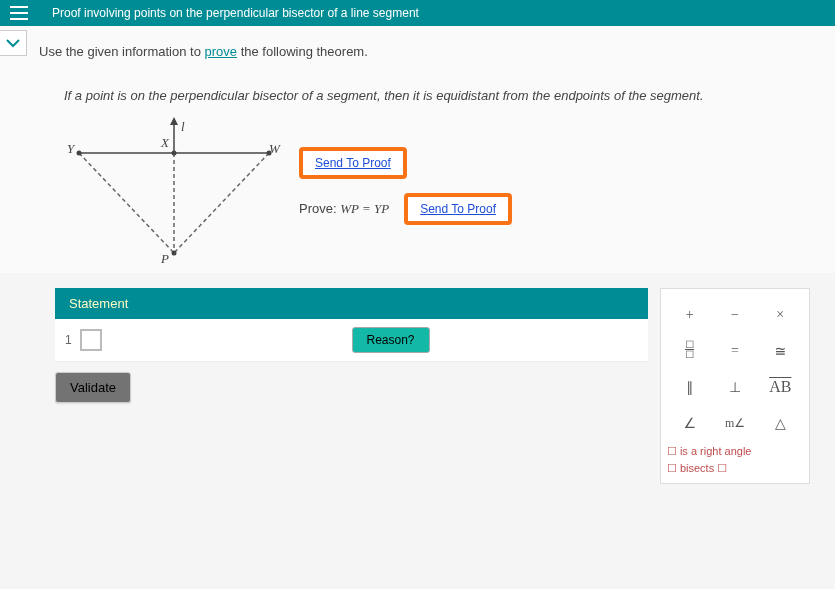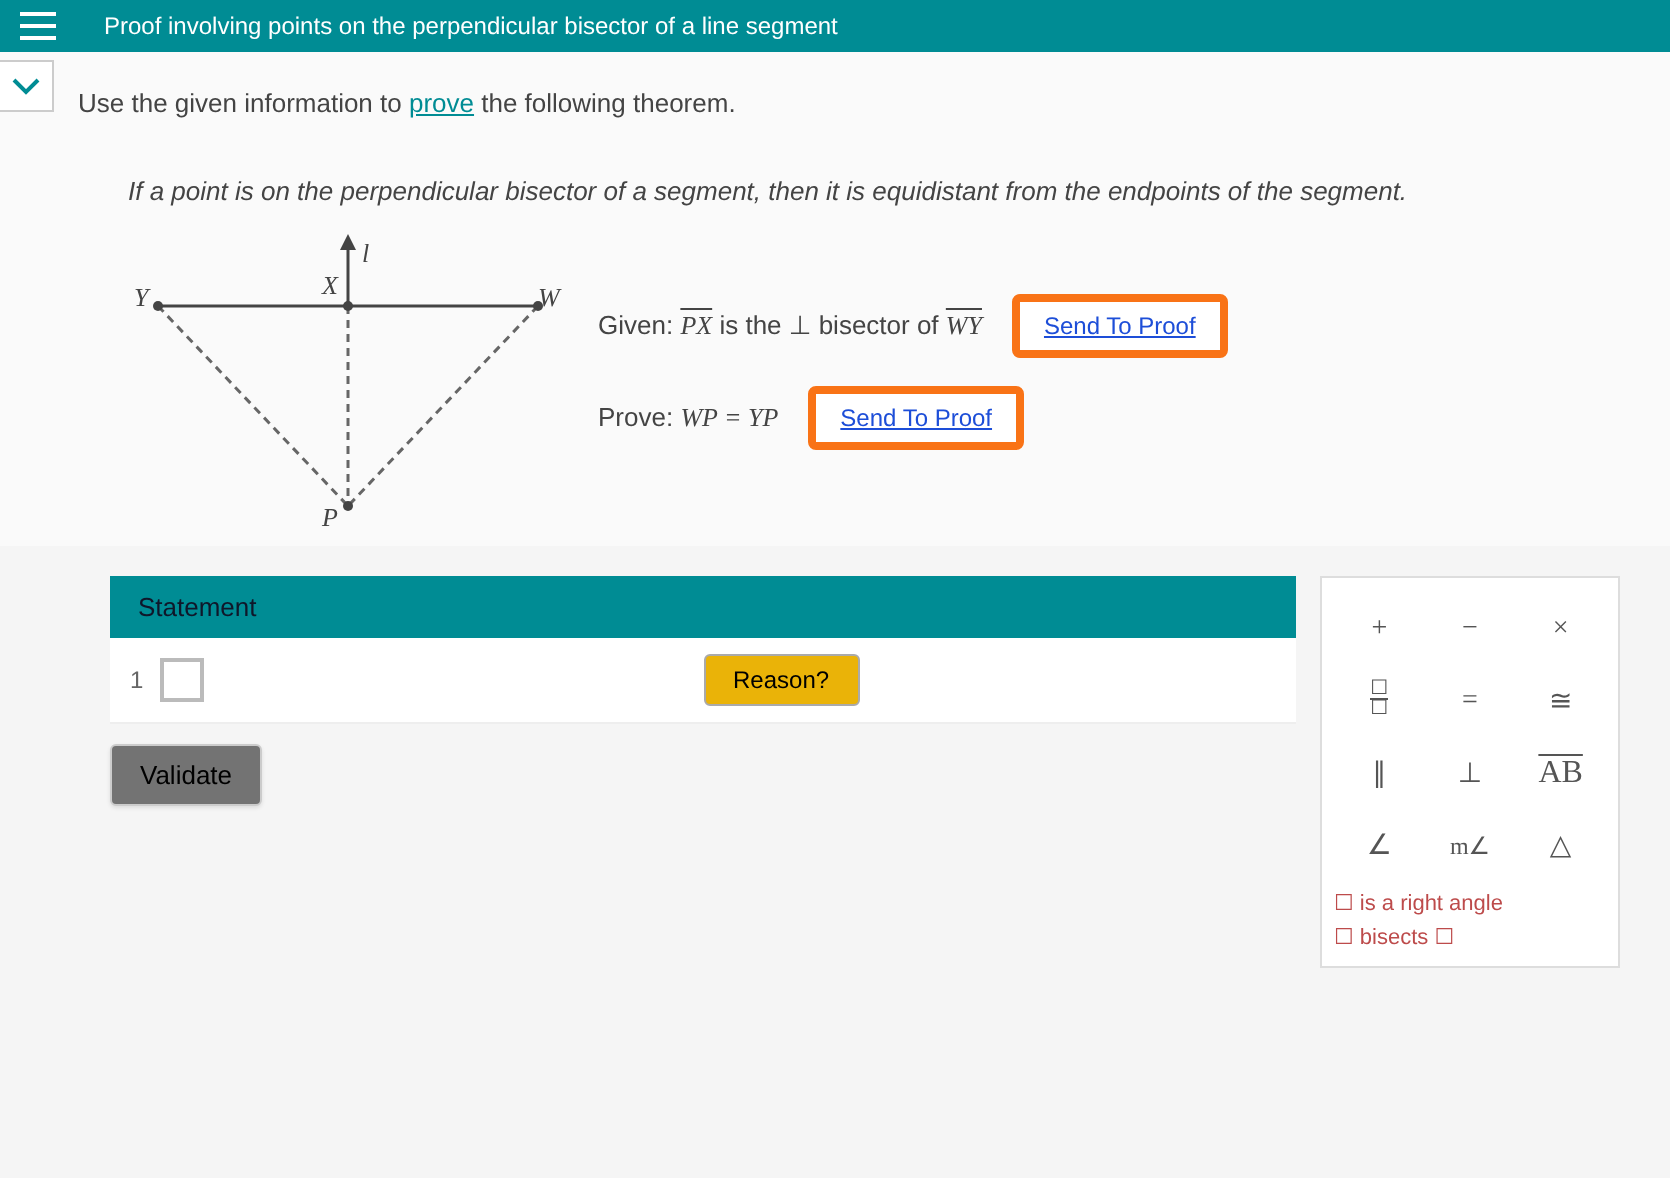--- a/index.html
+++ b/index.html
@@ -22,28 +22,28 @@
 .diagram svg { width: 100%; height: 100%; }
 .dlabel { position: absolute; font-family: 'Times New Roman', serif; font-style: italic; font-size: 13px; color: #444; }
 
 .given-prove { font-size: 13px; }
 .gp-row { display: flex; align-items: center; margin-bottom: 14px; gap: 15px; }
 .overline { text-decoration: overline; font-family: 'Times New Roman', serif; font-style: italic; }
 .send-btn { border: 4px solid #f97316; background: #fff; color: #1d4ed8; padding: 5px 12px; border-radius: 4px; font-size: 12px; cursor: pointer; text-decoration: underline; }
 
 .lower { display: flex; gap: 12px; padding: 0 25px 10px 55px; }
 .proof-table { flex: 1; }
-.table-head { background: #008c94; color: #0f172a; display: flex; font-size: 13px; }
+.table-head { background: #008c94; color: #fef9c3; display: flex; font-size: 13px; }
 .th-stmt { width: 50%; padding: 8px 14px; }
 .th-reason { width: 50%; padding: 8px 14px; }
 .table-row { display: flex; background: #fff; border-bottom: 1px solid #eee; padding: 8px 10px; align-items: center; }
 .row-num { font-size: 12px; color: #666; margin-right: 8px; }
 .stmt-box { width: 22px; height: 22px; border: 2px solid #bbb; background: #fff; cursor: text; }
 .reason-cell { margin-left: auto; width: 50%; }
-.reason-btn { border: 1px solid #aaa; background: #eab308; padding: 5px 14px; border-radius: 3px; font-size: 12px; cursor: pointer; }
+.reason-btn { border: 1px solid #aaa; background: #14b8a6; padding: 5px 14px; border-radius: 3px; font-size: 12px; cursor: pointer; }
 .validate-btn { margin-top: 10px; border: 1px solid #ccc; background: #737373; padding: 7px 14px; border-radius: 3px; font-size: 13px; cursor: pointer; box-shadow: 0 1px 2px rgba(0,0,0,.1); }
 
 .palette { width: 150px; background: #fff; border: 1px solid #ddd; padding: 8px 6px; font-size: 14px; color: #555; }
 .pal-row { display: flex; justify-content: space-around; align-items: center; height: 36px; }
 .pal-item { cursor: pointer; font-family: 'Times New Roman', serif; text-align: center; width: 30px; }
 .pal-small { font-size: 11px; color: #bd4b4b; text-align: left; margin-top: 4px; }
 .frac { display: inline-block; line-height: 0.9; font-size: 10px; text-align: center; }
 .frac .top { border-bottom: 1px solid #555; display: block; }
 </style>
 </head>
@@ -86,26 +86,20 @@
       </svg>
       <span class="dlabel" style="left:-2px;top:28px">Y</span>
       <span class="dlabel" style="left:92px;top:22px">X</span>
       <span class="dlabel" style="left:112px;top:6px">l</span>
       <span class="dlabel" style="left:200px;top:28px">W</span>
       <span class="dlabel" style="left:92px;top:138px">P</span>
     </div>
 
     <div class="given-prove">
       <div class="gp-row">
-        <div>
-          <span>Given: </span>
-          <span class="overline">PX</span>
-          <span> is the ⊥ bisector of </span>
-          <span class="overline">WY</span>
-        </div>
         <button class="send-btn">Send To Proof</button>
       </div>
       <div class="gp-row">
         <div>
           <span>Prove: </span>
           <span class="serif-var">WP = YP</span>
         </div>
         <button class="send-btn">Send To Proof</button>
       </div>
     </div>

